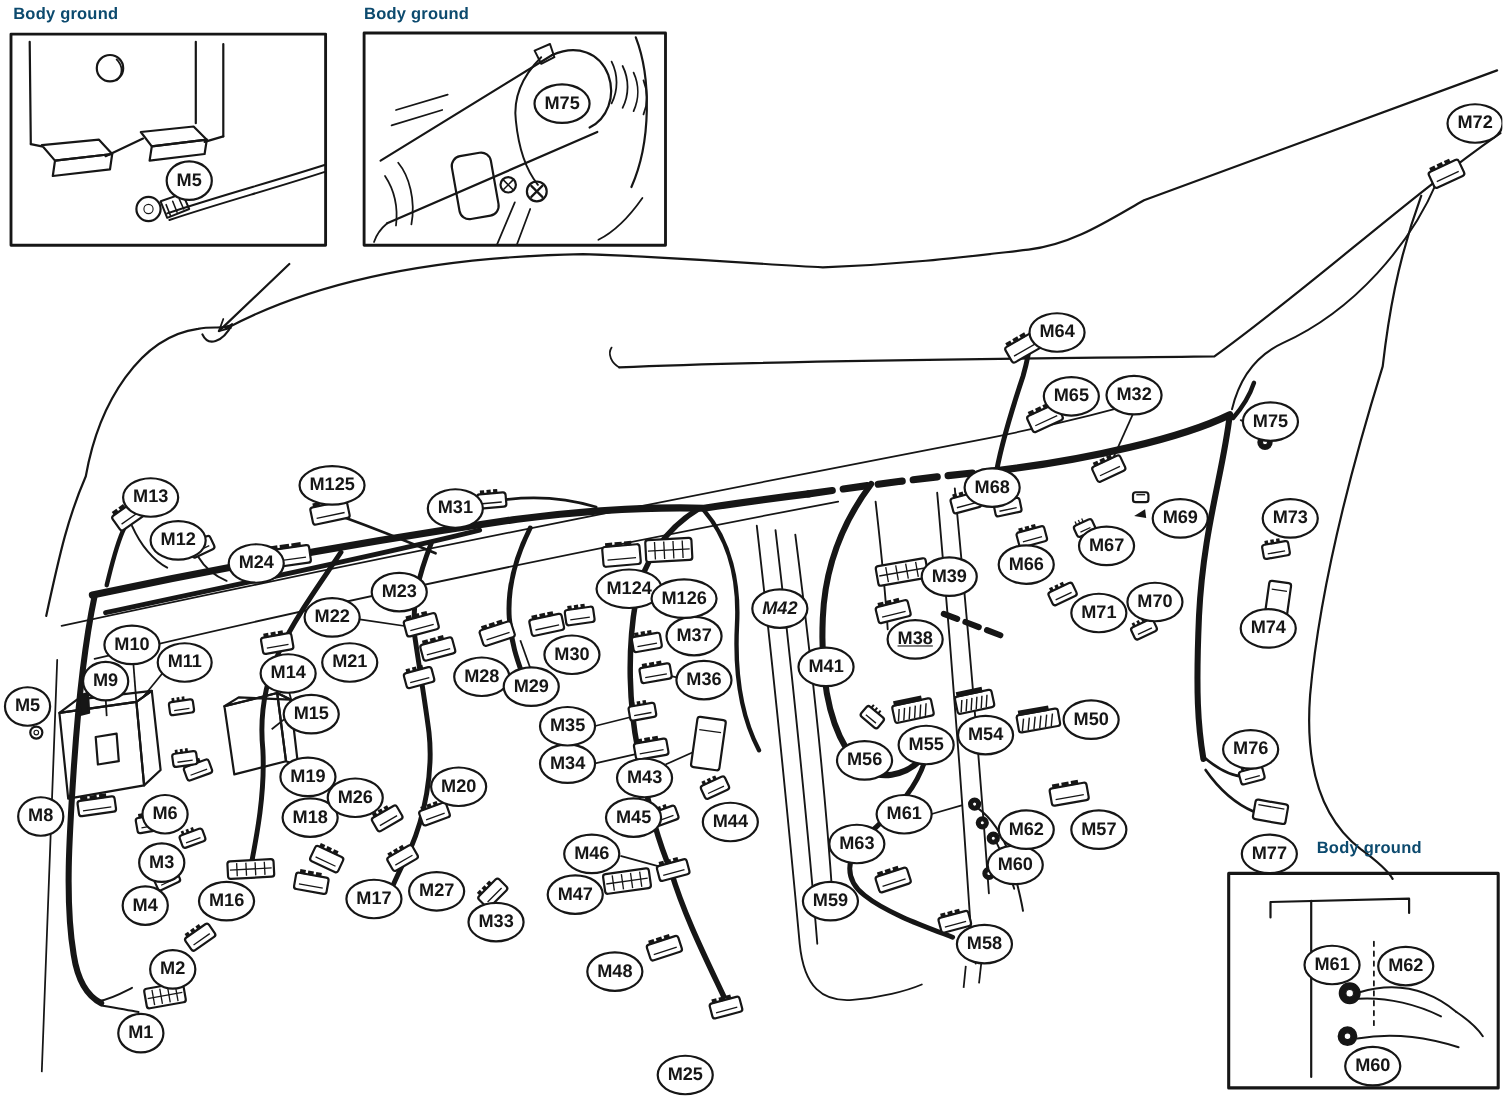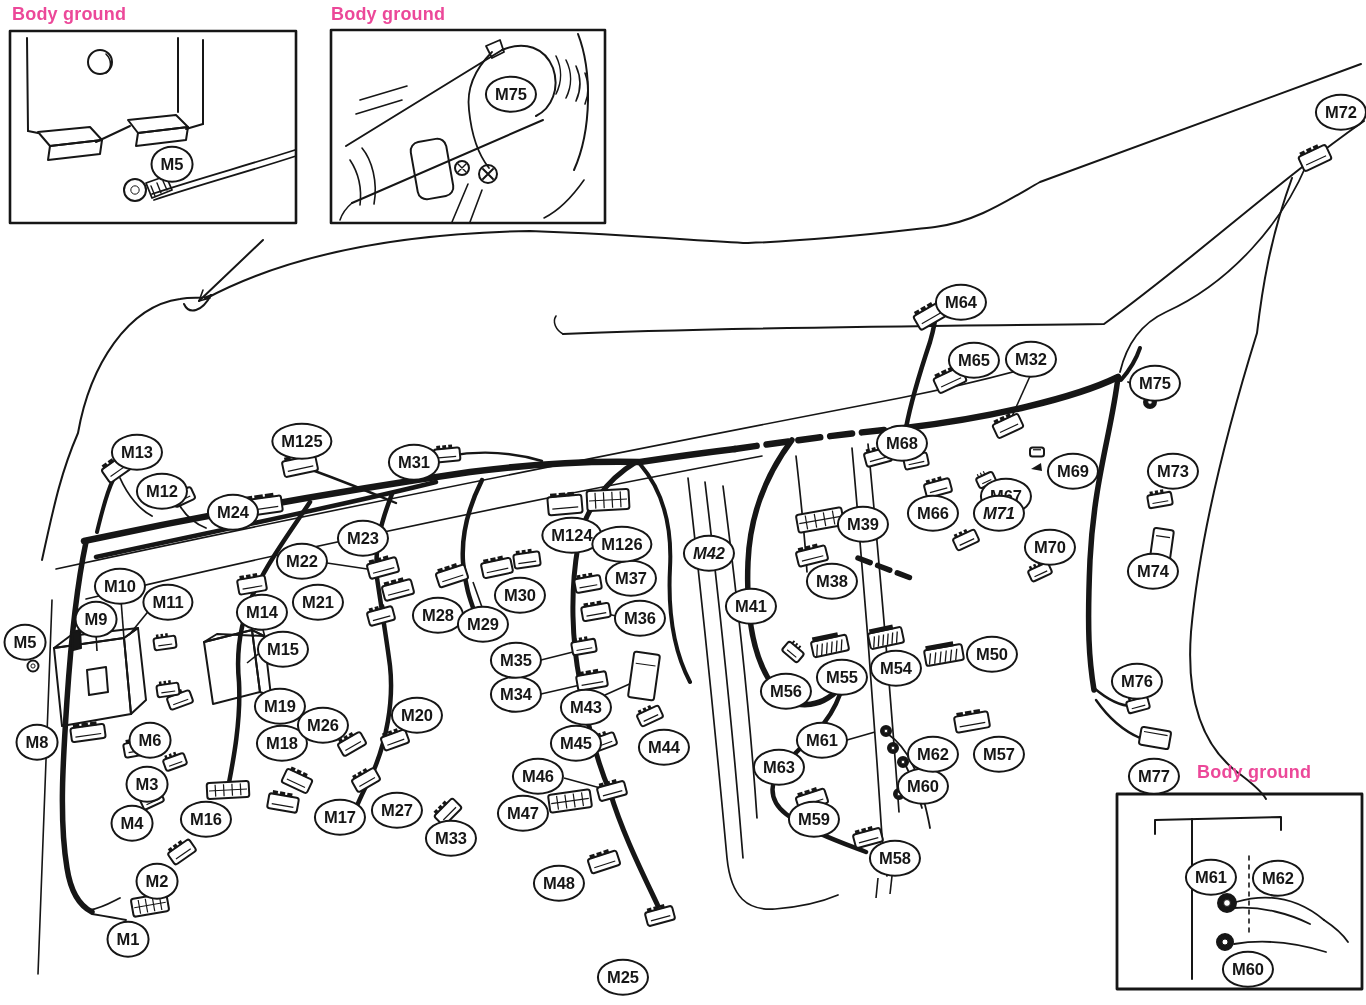--- a/index.html
+++ b/index.html
@@ -1,19 +1,19 @@
 <!DOCTYPE html>
 <html><head>
 <meta charset="utf-8">
 <style>
   html,body{margin:0;padding:0;background:#ffffff;}
   #stage{position:relative;width:1366px;height:1005px;background:#ffffff;overflow:hidden;
          font-family:"Liberation Sans", sans-serif;}
   #art{position:absolute;left:0;top:0;}
-  .inset-title{position:absolute;font-size:18px;font-weight:600;color:#ec4899;letter-spacing:.2px;white-space:nowrap;}
+  .inset-title{position:absolute;font-size:15px;font-weight:600;color:#0c4a6e;letter-spacing:.2px;white-space:nowrap;}
   #callout-layer{position:absolute;left:0;top:0;width:100%;height:100%;pointer-events:none;}
   .callout{position:absolute;transform:translate(-50%,-50%);background:#ffffff;
            border:2.4px solid #161616;border-radius:50%;color:#161616;
            font-size:16.5px;font-weight:bold;line-height:1;white-space:nowrap;
            padding:8px 8px;min-width:22px;text-align:center;}
 </style>
 </head>
 <body>
 
 <div id="stage">
@@ -702,49 +702,49 @@
       <div class="callout" style="left: 438px; top: 615px;">M28</div>
       <div class="callout" style="left: 483px; top: 624px;">M29</div>
       <div class="callout" style="left: 520px; top: 595px;">M30</div>
       <div class="callout" style="left: 414px; top: 462px;">M31</div>
       <div class="callout" style="left: 1031px; top: 359px;">M32</div>
       <div class="callout" style="left: 451px; top: 838px;">M33</div>
       <div class="callout" style="left: 516px; top: 694px;">M34</div>
       <div class="callout" style="left: 516px; top: 660px; text-align: center;">M35</div>
       <div class="callout" style="left: 640px; top: 618px;">M36</div>
       <div class="callout" style="left: 631px; top: 578px;">M37</div>
-      <div class="callout" style="left: 832px; top: 581px;">M38</div>
+      <div class="callout" style="left: 832px; top: 581px; text-decoration: underline;">M38</div>
       <div class="callout" style="left: 863px; top: 524px;">M39</div>
       <div class="callout" style="left: 751px; top: 606px;">M41</div>
       <div class="callout" style="left: 709px; top: 553px; font-style: italic;">M42</div>
       <div class="callout" style="left: 586px; top: 707px;">M43</div>
       <div class="callout" style="left: 664px; top: 747px;">M44</div>
       <div class="callout" style="left: 576px; top: 743px;">M45</div>
       <div class="callout" style="left: 538px; top: 776px;">M46</div>
       <div class="callout" style="left: 523px; top: 813px;">M47</div>
       <div class="callout" style="left: 559px; top: 883px;">M48</div>
       <div class="callout" style="left: 992px; top: 654px;">M50</div>
       <div class="callout" style="left: 896px; top: 668px; text-align: center;">M54</div>
       <div class="callout" style="left: 842px; top: 677px;">M55</div>
       <div class="callout" style="left: 786px; top: 691px;">M56</div>
       <div class="callout" style="left: 999px; top: 754px;">M57</div>
       <div class="callout" style="left: 895px; top: 858px;">M58</div>
-      <div class="callout" style="left: 814px; top: 819px;">M59</div>
+      <div class="callout" style="left: 755px; top: 819px;">M59</div>
       <div class="callout" style="left: 923px; top: 786px;">M60</div>
       <div class="callout" style="left: 822px; top: 740px;">M61</div>
       <div class="callout" style="left: 933px; top: 754px;">M62</div>
       <div class="callout" style="left: 779px; top: 767px;">M63</div>
       <div class="callout" style="left: 961px; top: 302px;">M64</div>
       <div class="callout" style="left: 974px; top: 360px;">M65</div>
       <div class="callout" style="left: 933px; top: 513px;">M66</div>
       <div class="callout" style="left: 1006px; top: 496px;">M67</div>
       <div class="callout" style="left: 902px; top: 443px;">M68</div>
       <div class="callout" style="left: 1073px; top: 471px;">M69</div>
       <div class="callout" style="left: 1050px; top: 547px;">M70</div>
-      <div class="callout" style="left: 999px; top: 513px; font-style: italic;">M71</div>
+      <div class="callout" style="left: 999px; top: 557px;">M71</div>
       <div class="callout" style="left: 1341px; top: 112px;">M72</div>
       <div class="callout" style="left: 1173px; top: 471px;">M73</div>
       <div class="callout" style="left: 1153px; top: 571px;">M74</div>
       <div class="callout" style="left: 1155px; top: 383px;">M75</div>
       <div class="callout" style="left: 1137px; top: 681px;">M76</div>
       <div class="callout" style="left: 1154px; top: 776px;">M77</div>
       <div class="callout" style="left: 572px; top: 535px;">M124</div>
       <div class="callout" style="left: 302px; top: 441px;">M125</div>
       <div class="callout" style="left: 622px; top: 544px;">M126</div>
       <div class="callout" style="left: 172px; top: 164px;">M5</div>

